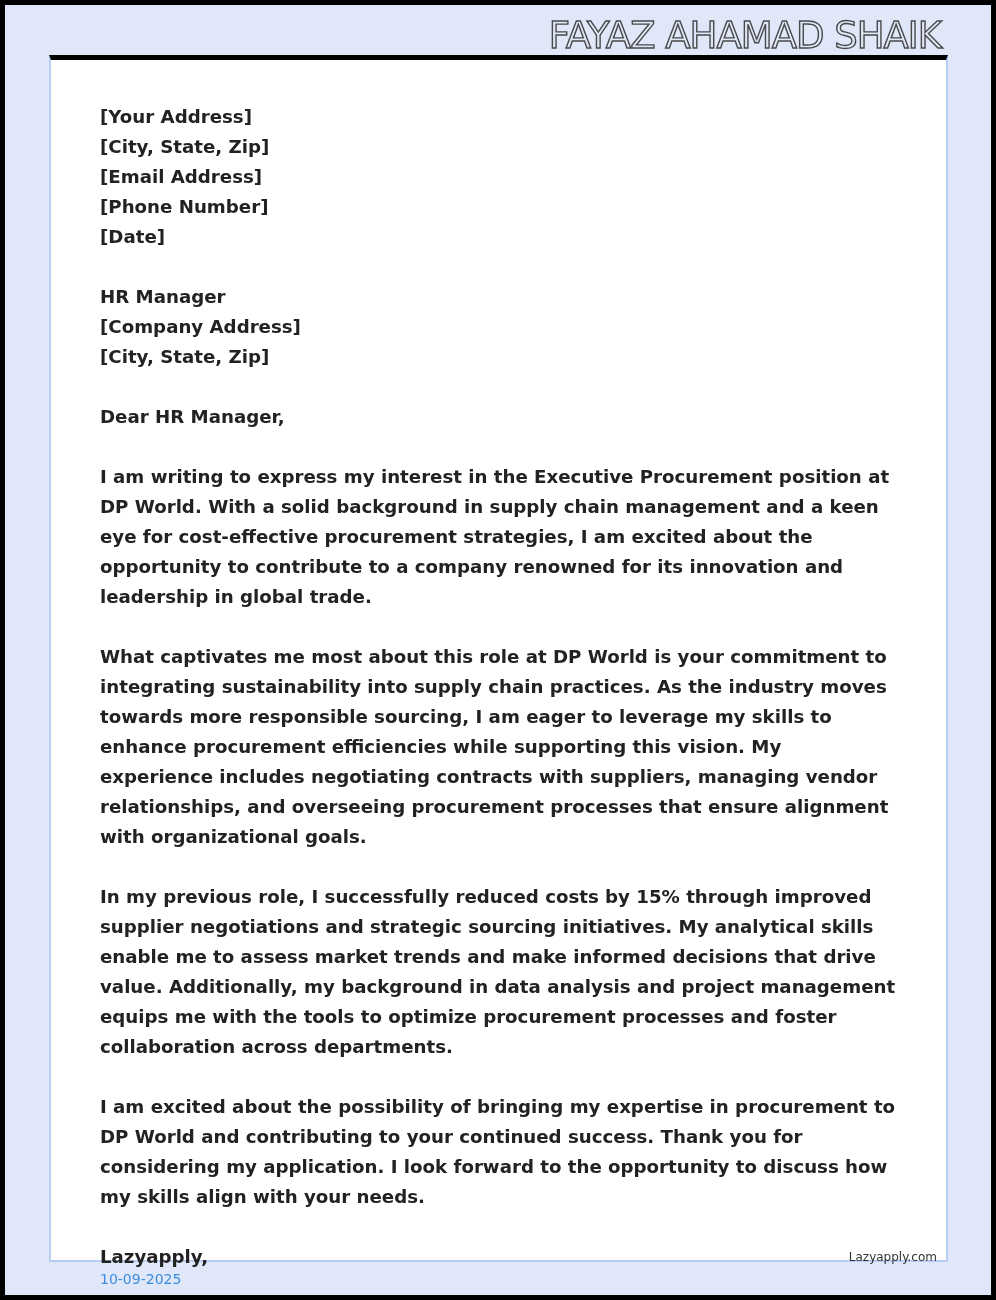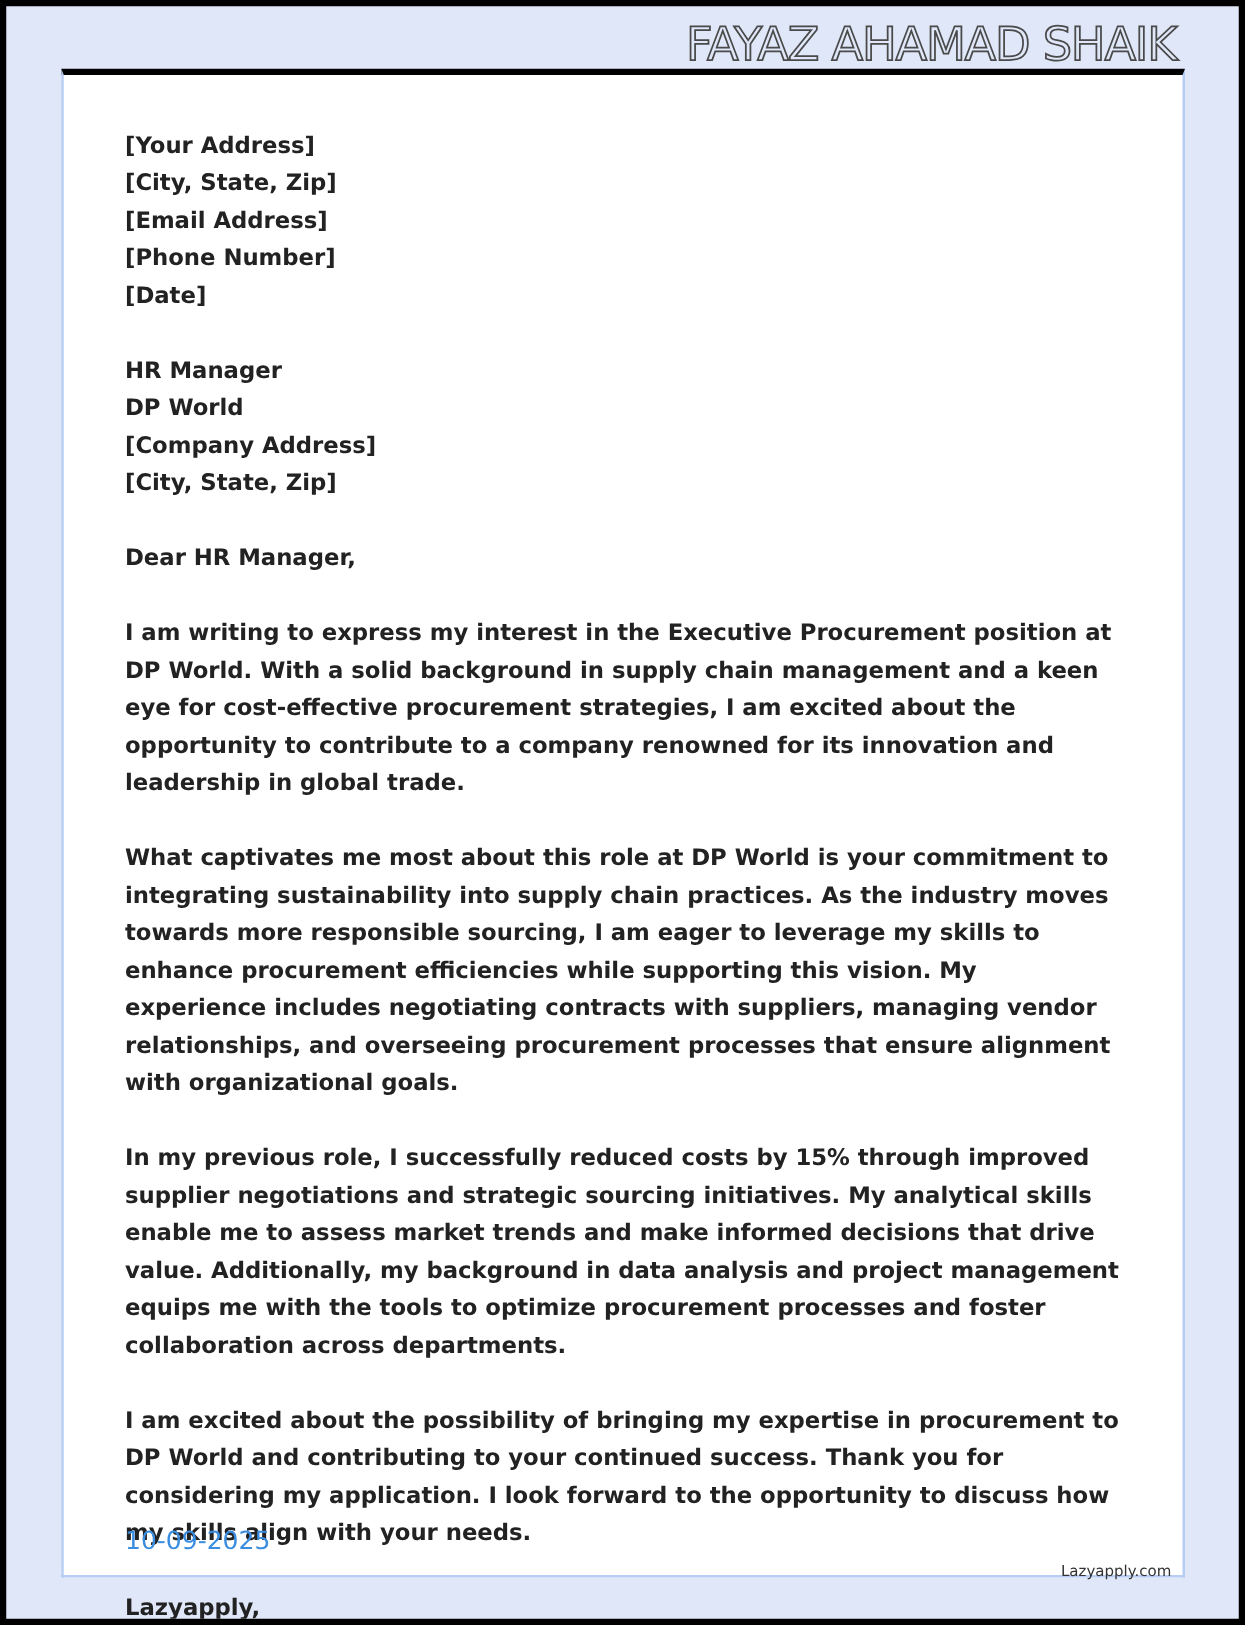--- a/index.html
+++ b/index.html
@@ -41,22 +41,22 @@
       font-size: 18.2px;
       line-height: 30px;
       color: #222;
       font-weight: bold;
     }
     .block { margin: 0 0 30px 0; }
     .line { display: block; white-space: nowrap; }
     .para { margin: 0 0 30px 0; }
     .date {
       position: absolute;
-      left: 95px; top: 1213px;
-      font-size: 20px;
+      left: 95px; top: 1260px;
+      font-size: 14px;
       line-height: 28px;
       color: #3b8de0;
     }
     .watermark {
       position: absolute;
       right: 54px; top: 1245px;
       font-size: 12px;
       color: #333;
       text-align: center;
     }
@@ -72,21 +72,20 @@
   <div class="block">
     <span class="line">[Your Address]</span>
     <span class="line">[City, State, Zip]</span>
     <span class="line">[Email Address]</span>
     <span class="line">[Phone Number]</span>
     <span class="line">[Date]</span>
   </div>
 
   <div class="block">
     <span class="line">HR Manager</span>
-    <span class="line">DP World</span>
     <span class="line">[Company Address]</span>
     <span class="line">[City, State, Zip]</span>
   </div>
 
   <p class="para">Dear HR Manager,</p>
 
   <p class="para">I am writing to express my interest in the Executive Procurement position at DP World. With a solid background in supply chain management and a keen eye for cost-effective procurement strategies, I am excited about the opportunity to contribute to a company renowned for its innovation and leadership in global trade.</p>
   <p class="para">What captivates me most about this role at DP World is your commitment to integrating sustainability into supply chain practices. As the industry moves towards more responsible sourcing, I am eager to leverage my skills to enhance procurement efficiencies while supporting this vision. My experience includes negotiating contracts with suppliers, managing vendor relationships, and overseeing procurement processes that ensure alignment with organizational goals.</p>
   <p class="para">In my previous role, I successfully reduced costs by 15% through improved supplier negotiations and strategic sourcing initiatives. My analytical skills enable me to assess market trends and make informed decisions that drive value. Additionally, my background in data analysis and project management equips me with the tools to optimize procurement processes and foster collaboration across departments.</p>
   <p class="para">I am excited about the possibility of bringing my expertise in procurement to DP World and contributing to your continued success. Thank you for considering my application. I look forward to the opportunity to discuss how my skills align with your needs.</p>

